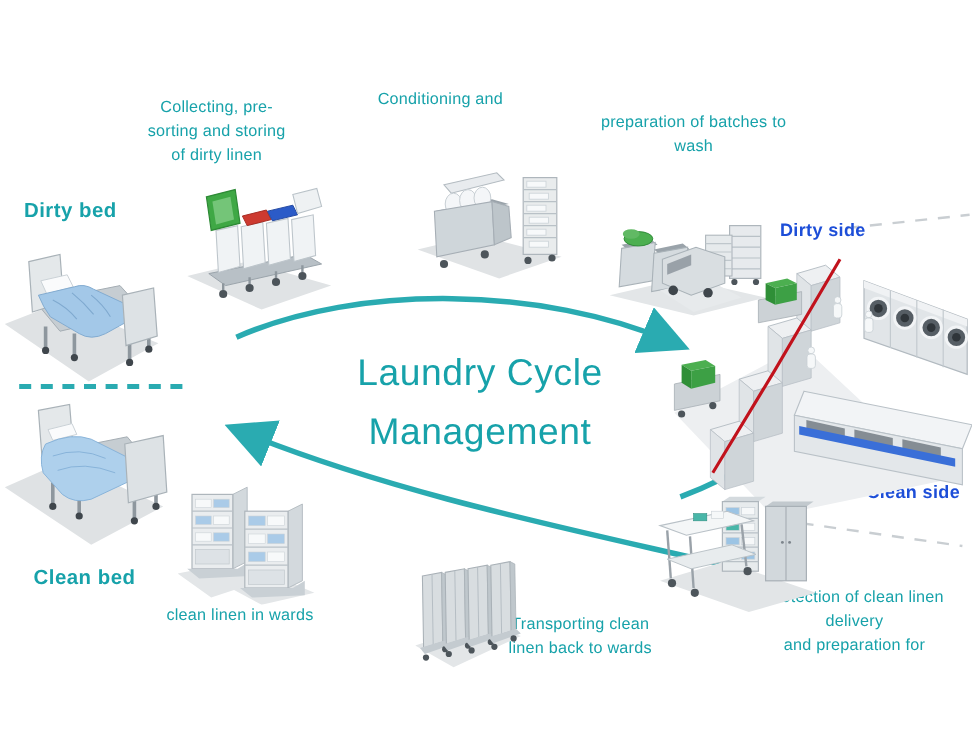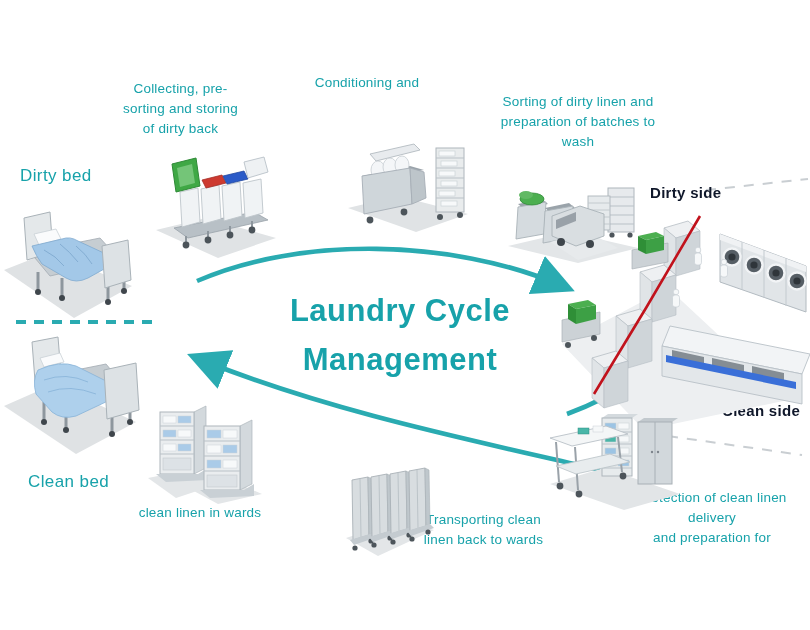--- a/index.html
+++ b/index.html
@@ -7,28 +7,28 @@
     position:relative;width:810px;height:630px;background:#ffffff;overflow:hidden;
     font-family:"Liberation Sans","DejaVu Sans",sans-serif;
   }
   .overlay{position:absolute;left:0;top:0;width:810px;height:630px;}
   .illus{position:absolute;}
   .lbl{
     position:absolute;color:#17a2aa;font-weight:400;font-size:13.5px;line-height:20px;
     text-align:center;letter-spacing:.2px;
   }
   .side-lbl{
-    position:absolute;color:#0f172a;font-weight:700;font-size:15px;letter-spacing:.3px;
+    position:absolute;color:#1d4ed8;font-weight:700;font-size:15px;letter-spacing:.3px;
   }
   .bed-lbl{
-    position:absolute;color:#17a2aa;font-weight:400;font-size:17px;letter-spacing:.4px;
+    position:absolute;color:#17a2aa;font-weight:700;font-size:17px;letter-spacing:.4px;
   }
   .title{
     position:absolute;left:245px;top:286px;width:310px;text-align:center;
-    color:#17a2aa;font-weight:700;font-size:31px;line-height:49px;letter-spacing:.5px;
+    color:#17a2aa;font-weight:400;font-size:31px;line-height:49px;letter-spacing:.5px;
   }
 </style>
 </head>
 <body>
 
 <div class="canvas">
 
   <svg class="overlay" viewBox="0 0 810 630">
     <defs>
       <marker id="ah" markerWidth="9" markerHeight="9" refX="5.5" refY="4.5" orient="auto" markerUnits="strokeWidth">
@@ -53,29 +53,28 @@
   </div>
 
   <div class="bed-lbl" style="left:20px;top:166px;">Dirty bed</div>
   <div class="bed-lbl" style="left:28px;top:472px;">Clean bed</div>
   <div class="side-lbl" style="left:650px;top:184px;">Dirty side</div>
   <div class="side-lbl" style="left:722px;top:402px;">Clean side</div>
 
   <div class="lbl" style="left:108px;top:79px;width:145px;">
     <div>Collecting, pre-</div>
     <div>sorting and storing</div>
-    <div>of dirty back</div>
+    <div>of dirty linen</div>
   </div>
 
   <div class="lbl" style="left:288px;top:73px;width:158px;">
     <div>Conditioning and</div>
   </div>
 
   <div class="lbl" style="left:497px;top:92px;width:162px;">
-    <div>Sorting of dirty linen and</div>
     <div>preparation of batches to</div>
     <div>wash</div>
   </div>
 
   <div class="lbl" style="left:633px;top:488px;width:158px;">
     <div>Protection of clean linen</div>
     <div>delivery</div>
     <div>and preparation for</div>
   </div>
 

